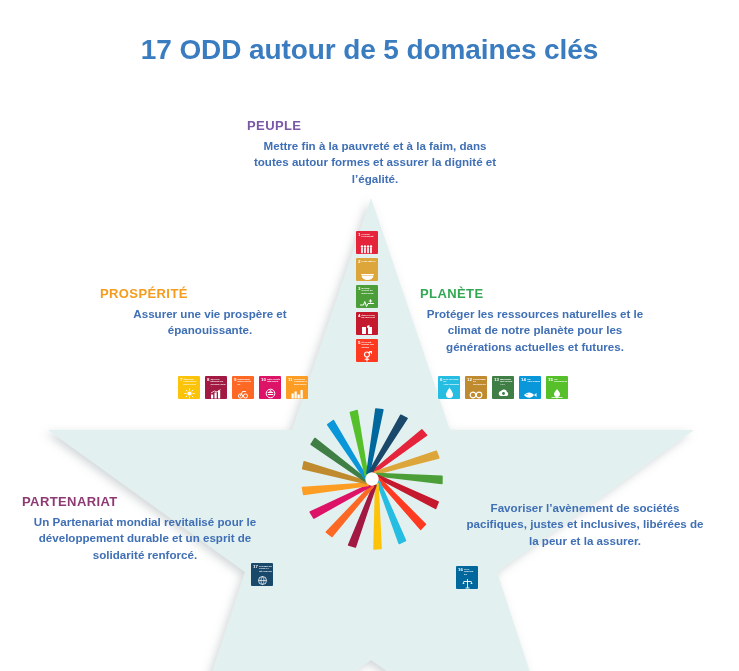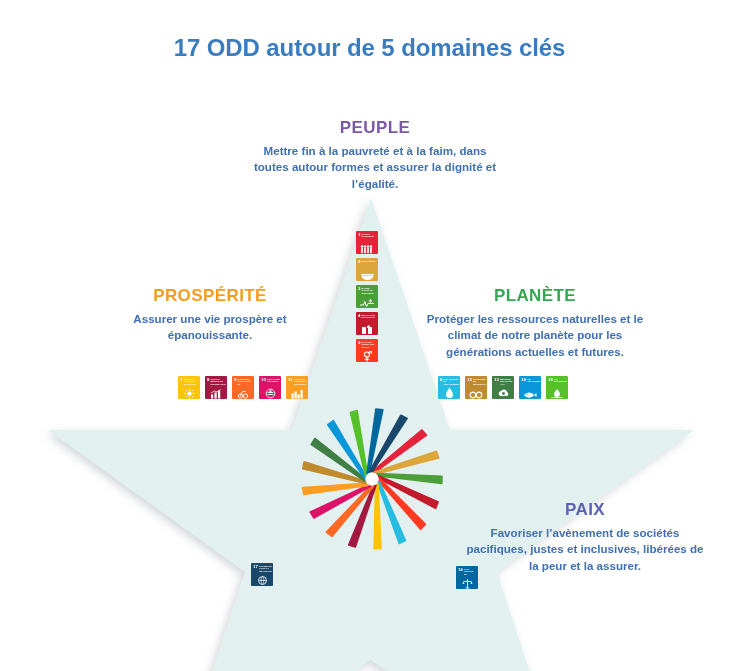--- a/index.html
+++ b/index.html
@@ -24,43 +24,42 @@
     overflow: hidden;
   }
 
   
   .title {
     position: absolute;
     left: 0;
     top: 34px;
     width: 739px;
     text-align: center;
-    font-size: 24px;
+    font-size: 28px;
     font-weight: bold;
     color: #3a7cc0;
     letter-spacing: -0.1px;
   }
 
   
   .star-wrap {
     position: absolute;
     left: 0; top: 0;
     width: 739px; height: 671px;
     pointer-events: none;
   }
 
   
   .section {
     position: absolute;
   }
   .sec-head {
-    font-size: 17px;
+    font-size: 13px;
     font-weight: bold;
     letter-spacing: 0.4px;
-    text-align: center;
     margin-bottom: 5px;
   }
   .sec-body {
     font-size: 11.6px;
     font-weight: bold;
     line-height: 1.42;
     color: #3f6fb5;
     text-align: center;
   }
 
@@ -157,23 +156,26 @@
   <div class="section" id="sec-planete">
     <div class="sec-head" style="color:#33a853">PLANÈTE</div>
     <div class="sec-body">Protéger les ressources naturelles et le climat de notre planète pour les générations actuelles et futures.</div>
   </div>
 
   <div class="section" id="sec-prosperite">
     <div class="sec-head" style="color:#f59c1f">PROSPÉRITÉ</div>
     <div class="sec-body">Assurer une vie prospère et épanouissante.</div>
   </div>
 
+  <div class="section" id="sec-partenariat">
+    <div class="sec-head" style="color:#8e3a72">PARTENARIAT</div>
+    <div class="sec-body">Un Partenariat mondial revitalisé pour le développement durable et un esprit de solidarité renforcé.</div>
+  </div>
 
   <div class="section" id="sec-paix">
-    <div class="sec-head" style="color:#5a63b0">PAIX</div>
     <div class="sec-body">Favoriser l’avènement de sociétés pacifiques, justes et inclusives, libérées de la peur et la assurer.</div>
   </div>
 
   <div class="tile-col" id="tiles-peuple">
       <div class="tile" style="background: rgb(229, 36, 59); top: 0px; left: 0px;">
         <div style="display: flex; gap: 1px; align-items: flex-start;">
           <span class="num">1</span>
           <span class="cap">PAS DE PAUVRETÉ</span>
         </div>
         <span class="glyph"><svg width="14" height="9" viewBox="0 0 28 18">

